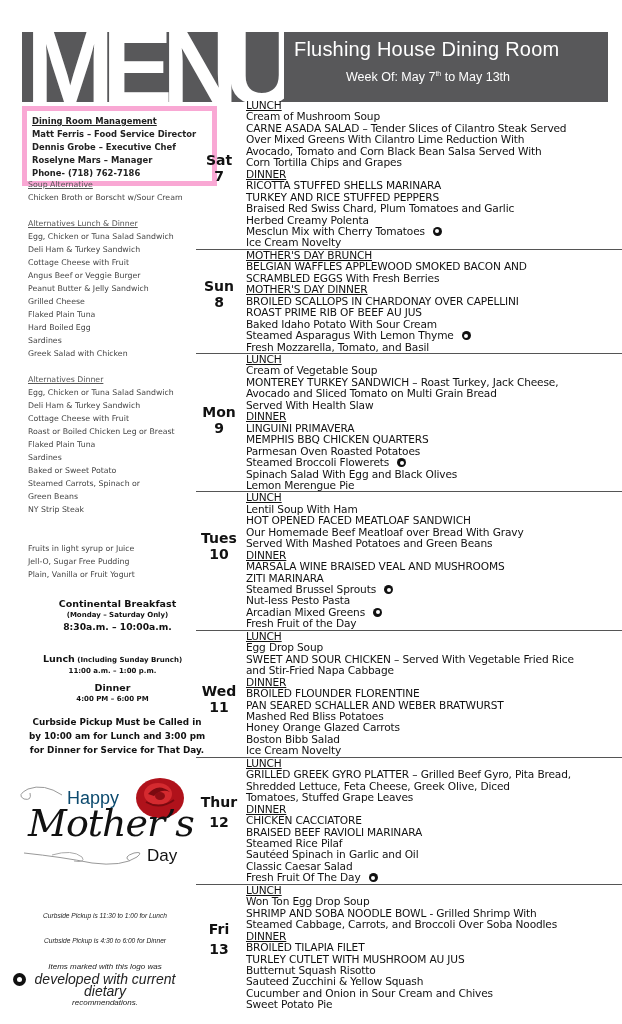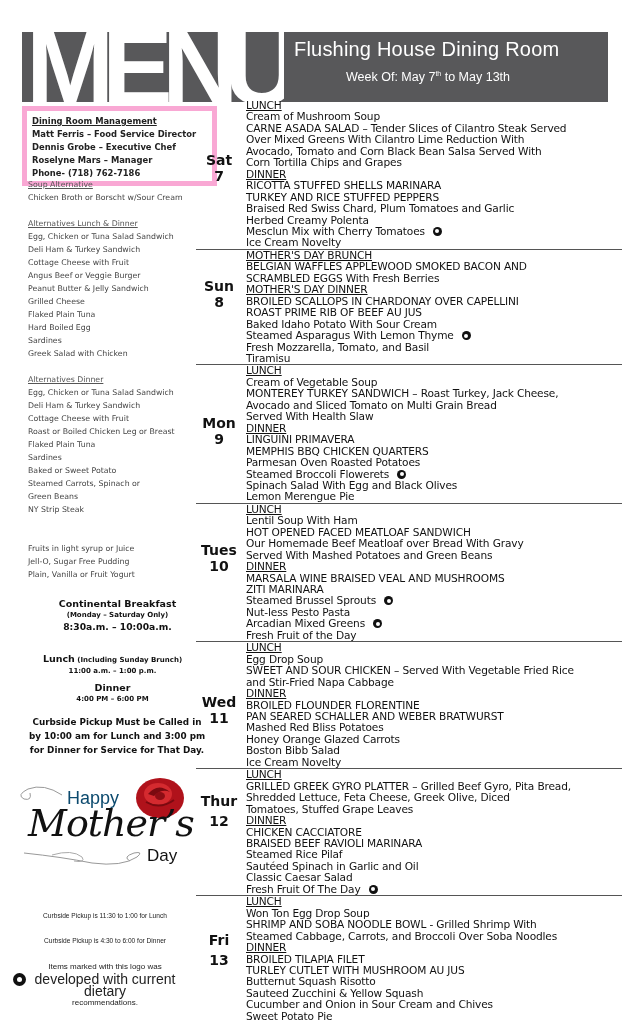--- a/index.html
+++ b/index.html
@@ -19,21 +19,21 @@
   .mgmt-title { font-size: 8.4px; font-weight: bold; text-decoration: underline; color: #222; line-height: 13px; }
   .mgmt-line { font-size: 8.4px; font-weight: bold; color: #222; line-height: 13px; white-space: nowrap; }
   .alt-block { position: absolute; left: 28px; width: 200px; }
   .alt-head { font-size: 7.8px; color: #555; text-decoration: underline; line-height: 13px; }
   .alt-item { font-size: 7.8px; color: #444; line-height: 13px; white-space: nowrap; }
   .center-block { position: absolute; left: 0; width: 225px; text-align: center; color: #111; }
   .cb-big { font-size: 9.5px; font-weight: bold; line-height: 13px; }
   .cb-small { font-size: 7px; font-weight: bold; line-height: 10px; }
   .cb-time { font-size: 9.2px; font-weight: bold; line-height: 13px; }
   .curbside { font-size: 8.8px; font-weight: bold; line-height: 14px; }
-  .notice { font-size: 6.6px; font-family: "Liberation Sans", sans-serif; color: #222; }
+  .notice { font-size: 6.6px; font-family: "Liberation Sans", sans-serif; color: #222; font-style: italic; }
   .mothers { position: absolute; left: 12px; top: 773px; width: 180px; height: 100px; }
   .happy { position: absolute; left: 55px; top: 15px; font-family: "Liberation Sans", sans-serif; font-size: 18px; color: #0c4a6e; }
   .mother-word { position: absolute; left: 16px; top: 28px; font-family: "DejaVu Serif", serif; font-style: italic; font-size: 38px; color: #111; letter-spacing: -1px; }
   .day-word { position: absolute; left: 135px; top: 73px; font-family: "Liberation Sans", sans-serif; font-size: 17px; color: #111; }
   .rose { position: absolute; left: 122px; top: 3px; width: 52px; height: 44px; }
   .logo-legend { position: absolute; left: 13px; top: 973px; width: 13px; height: 13px; border-radius: 50%; background: #111; }
   .logo-legend::after { content: ""; position: absolute; left: 4px; top: 4px; width: 5px; height: 5px; border-radius: 50%; background: #fff; }
 
   
   .days { position: absolute; left: 196px; top: 100px; width: 426px; }
@@ -184,21 +184,20 @@
       <div class="day-items">
         <div class="line head"><span>MOTHER'S  DAY BRUNCH</span></div>
         <div class="line"><span>BELGIAN WAFFLES APPLEWOOD SMOKED BACON AND</span></div>
         <div class="line"><span>SCRAMBLED  EGGS  With Fresh Berries</span></div>
         <div class="line head"><span>MOTHER'S DAY DINNER</span></div>
         <div class="line"><span>BROILED  SCALLOPS IN CHARDONAY OVER CAPELLINI</span></div>
         <div class="line"><span>ROAST PRIME RIB OF BEEF AU JUS</span></div>
         <div class="line"><span>Baked Idaho Potato With Sour Cream</span></div>
         <div class="line"><span>Steamed Asparagus With Lemon Thyme</span><span class="heart"></span></div>
         <div class="line"><span>Fresh Mozzarella, Tomato, and Basil</span></div>
-        <div class="line"><span>Tiramisu</span></div>
       </div>
     </div>
     <div class="day">
       <div class="day-label" style="top: 50px;">
         <div>Mon</div>
         <div>9</div>
       </div>
       <div class="day-items">
         <div class="line head"><span>LUNCH</span></div>
         <div class="line"><span>Cream of Vegetable Soup</span></div>
@@ -247,21 +246,21 @@
         <div class="line head"><span>DINNER</span></div>
         <div class="line"><span>BROILED  FLOUNDER FLORENTINE</span></div>
         <div class="line"><span>PAN SEARED SCHALLER AND WEBER BRATWURST</span></div>
         <div class="line"><span>Mashed Red Bliss  Potatoes</span></div>
         <div class="line"><span>Honey Orange Glazed Carrots</span></div>
         <div class="line"><span>Boston  Bibb Salad</span></div>
         <div class="line"><span>Ice Cream Novelty</span></div>
       </div>
     </div>
     <div class="day">
-      <div class="day-label" style="top: 24px; text-align: center;">
+      <div class="day-label" style="top: 36px; text-align: center;">
         <div style="margin-bottom: 4px;">Thur</div>
         <div>12</div>
       </div>
       <div class="day-items">
         <div class="line head"><span>LUNCH</span></div>
         <div class="line"><span>GRILLED GREEK GYRO PLATTER – Grilled Beef Gyro, Pita Bread,</span></div>
         <div class="line"><span>Shredded Lettuce,  Feta Cheese,  Greek Olive, Diced</span></div>
         <div class="line"><span>Tomatoes, Stuffed Grape Leaves</span></div>
         <div class="line head"><span>DINNER</span></div>
         <div class="line"><span>CHICKEN CACCIATORE</span></div>

